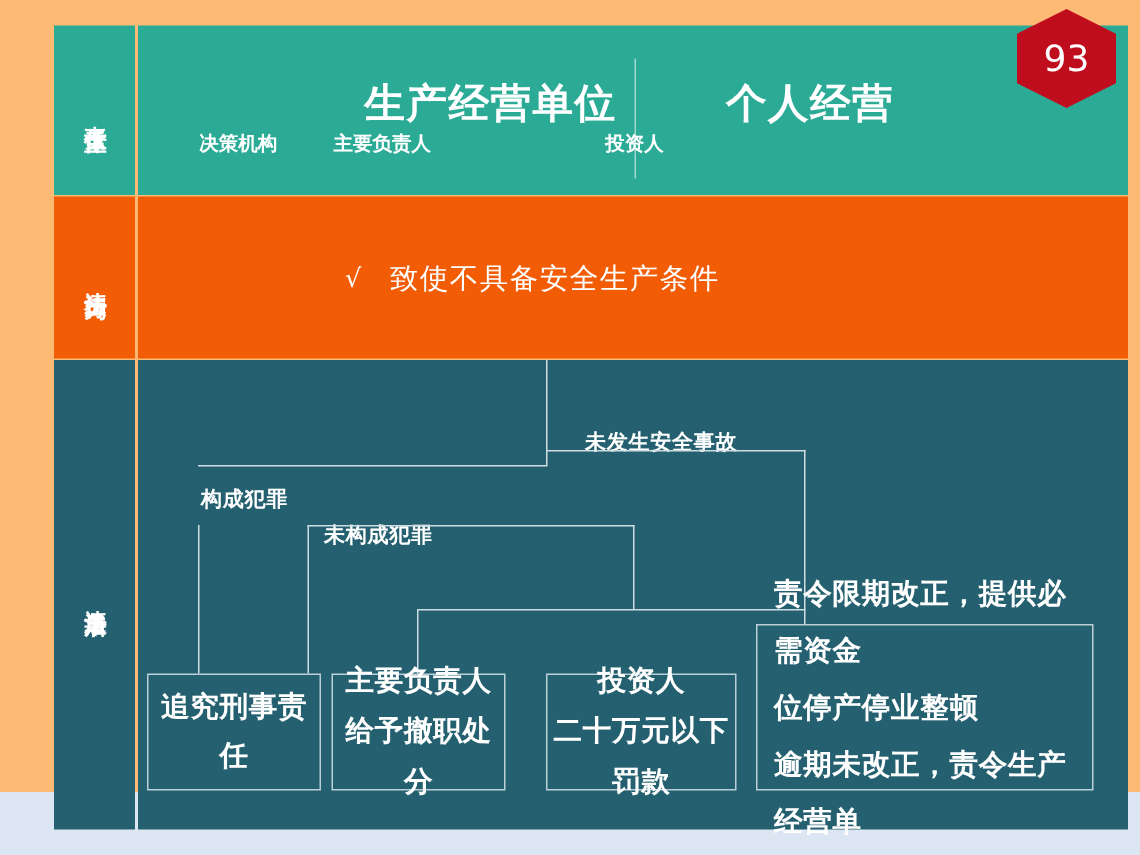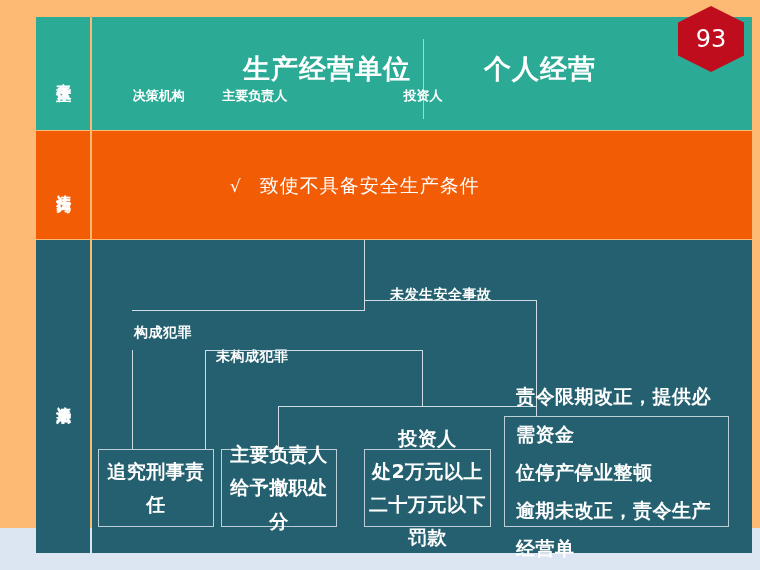--- a/index.html
+++ b/index.html
@@ -258,21 +258,20 @@
         <div>追究刑事责任</div>
       </div>
 
       <div class="tbox" style="left:129px; top:209px; width:116px; height:78px;">
         <div>主要负责人</div>
         <div>给予撤职处分</div>
       </div>
 
       <div class="tbox" style="left:272px; top:209px; width:127px; height:78px;">
         <div>投资人</div>
-        <div>处2万元以上</div>
         <div>二十万元以下罚款</div>
       </div>
 
       <div class="tbox wide" style="left:412px; top:176px; width:225px; height:111px;">
         <div>责令限期改正，提供必需资金</div>
         <div>位停产停业整顿</div>
         <div>逾期未改正，责令生产经营单</div>
       </div>
 
     </div>

